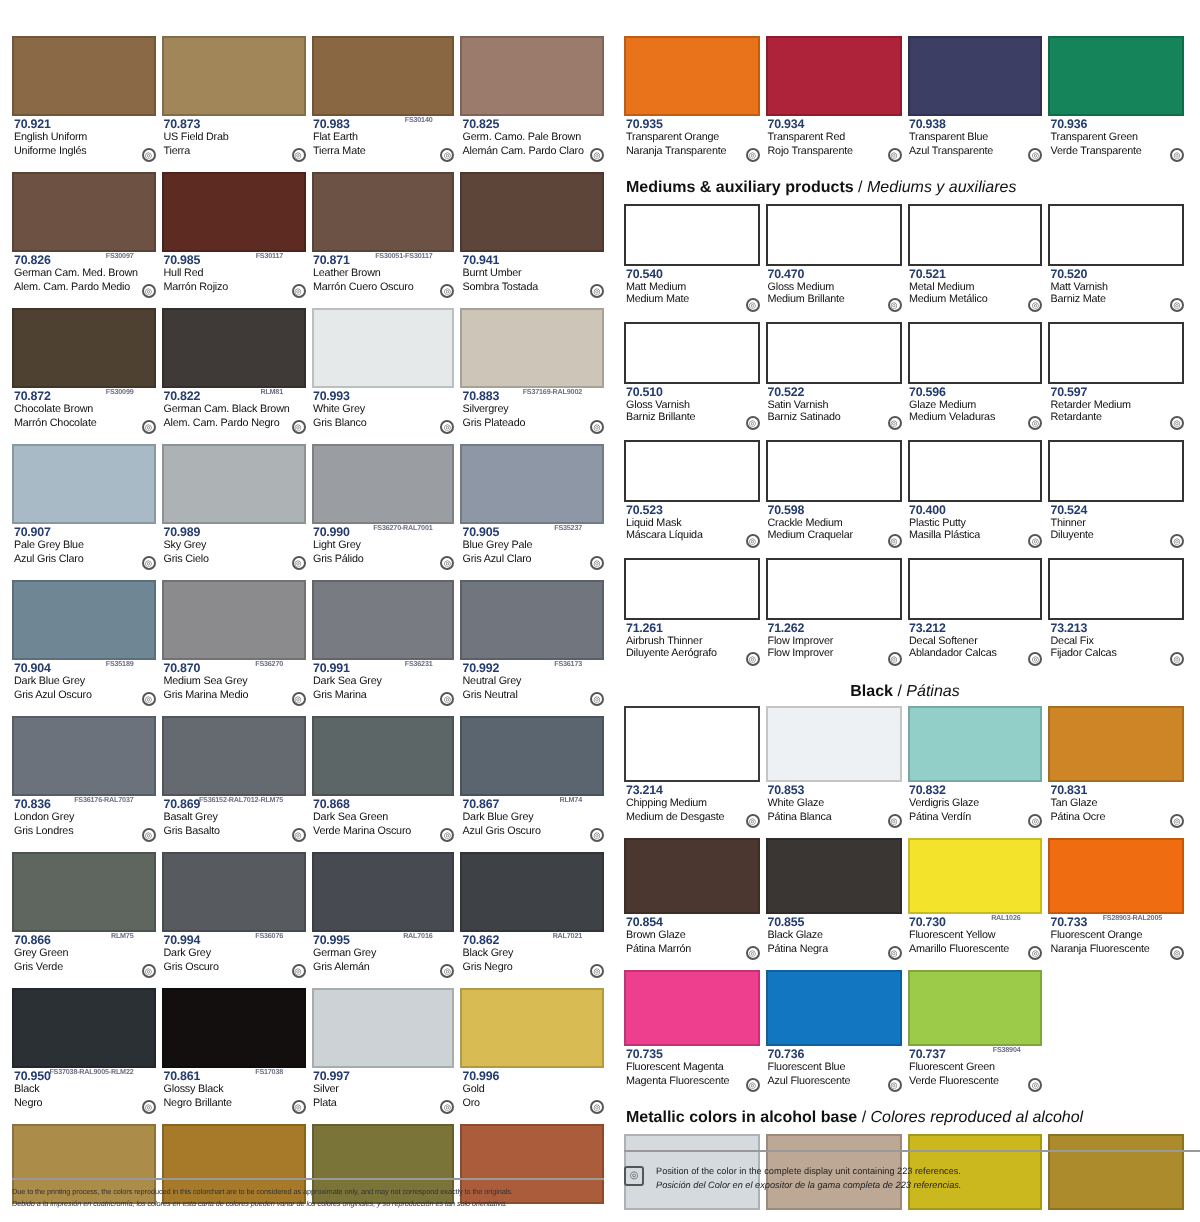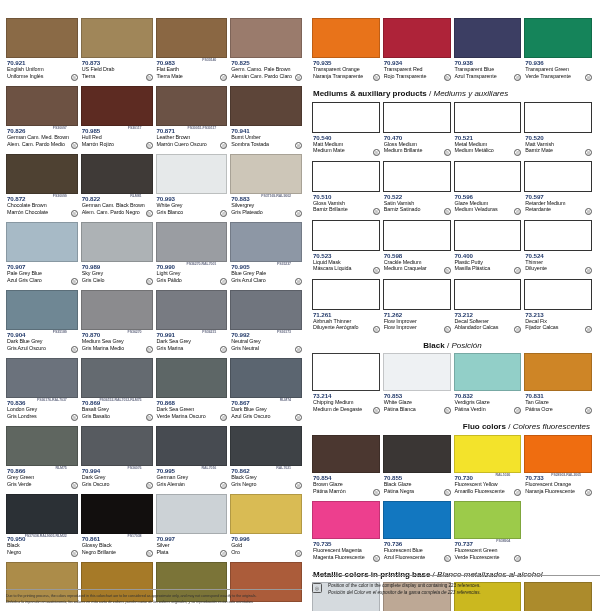--- a/index.html
+++ b/index.html
@@ -608,21 +608,21 @@
             <span class="nm-en">Decal Fix</span>
             <span class="nm-es">Fijador Calcas</span>
             <span class="pos">◎</span>
           </div>
         </div>
       </div>
 
     <div class="sec-h mid-al">
       <b>Black</b>
       <span> / </span>
-      <i>Posición</i>
+      <i>Pátinas</i>
     </div>
 
     <div class="grid" id="glazes-grid-a">
         <div class="cell">
           <div class="chip outline" style="background: rgb(255, 255, 255); height: 38px;"></div>
           <div class="meta">
             <span class="code">73.214</span>
             <span class="nm-en">Chipping Medium</span>
             <span class="nm-es">Medium de Desgaste</span>
             <span class="pos">◎</span>
@@ -650,25 +650,20 @@
           <div class="chip" style="background: rgb(206, 133, 38); height: 38px;"></div>
           <div class="meta">
             <span class="code">70.831</span>
             <span class="nm-en">Tan Glaze</span>
             <span class="nm-es">Pátina Ocre</span>
             <span class="pos">◎</span>
           </div>
         </div>
       </div>
 
-    <div class="sec-h right-al">
-      <b>Fluo colors</b>
-      <span> / </span>
-      <i>Colores fluorescentes</i>
-    </div>
 
     <div class="grid" id="glazes-grid-b">
         <div class="cell">
           <div class="chip" style="background: rgb(75, 55, 48); height: 38px;"></div>
           <div class="meta">
             <span class="code">70.854</span>
             <span class="nm-en">Brown Glaze</span>
             <span class="nm-es">Pátina Marrón</span>
             <span class="pos">◎</span>
           </div>
@@ -726,23 +721,23 @@
             <span class="code">70.737</span>
             <span class="nm-en">Fluorescent Green</span>
             <span class="nm-es">Verde Fluorescente</span>
             <span class="alt">FS38904</span>
             <span class="pos">◎</span>
           </div>
         </div>
       </div>
 
     <div class="sec-h">
-      <b>Metallic colors in printing base</b>
+      <b>Metallic colors in alcohol base</b>
       <span> / </span>
-      <i>Blanco metalizados al alcohol</i>
+      <i>Colores reproduced al alcohol</i>
     </div>
 
     <div class="grid" id="alcohol-grid">
         <div class="cell">
           <div class="chip" style="background: rgb(213, 218, 222); height: 38px;"></div>
         </div>
         <div class="cell">
           <div class="chip" style="background: rgb(189, 168, 149); height: 38px;"></div>
         </div>
         <div class="cell">

